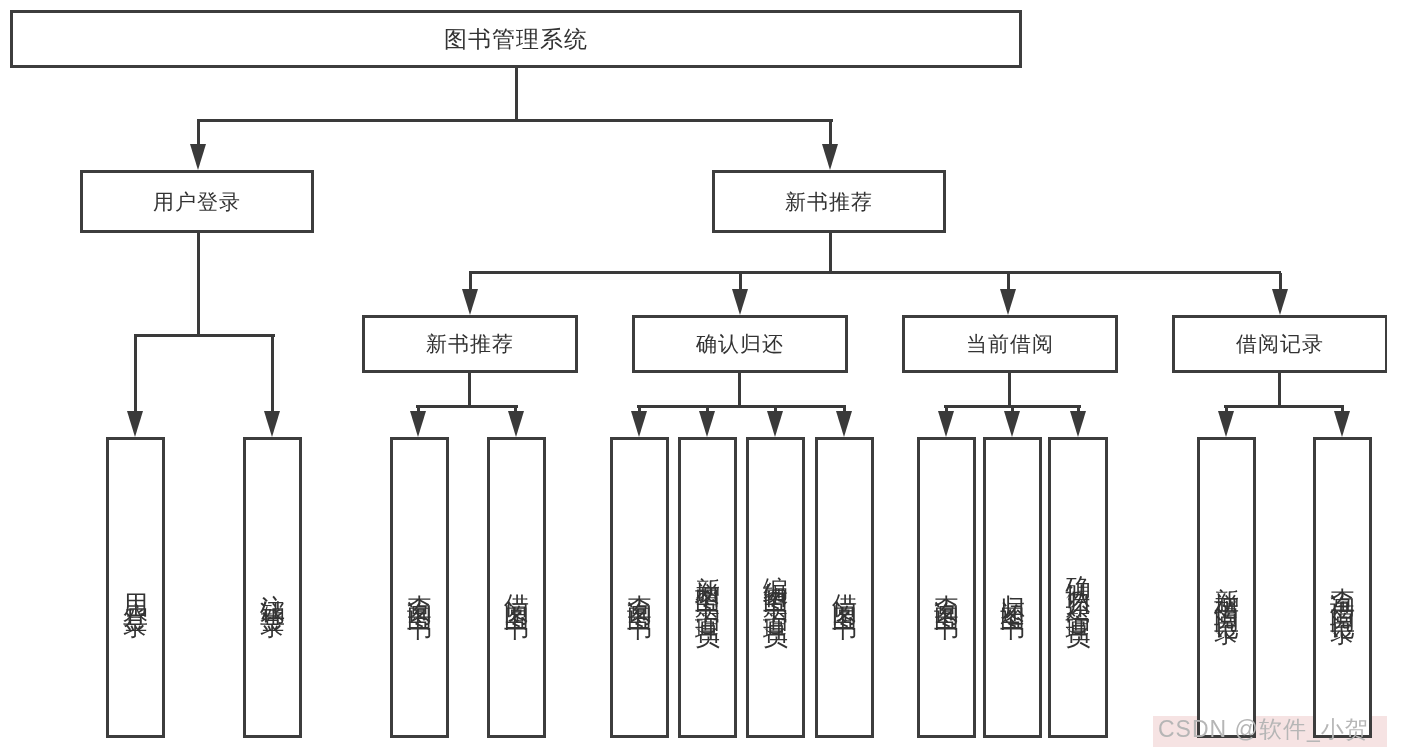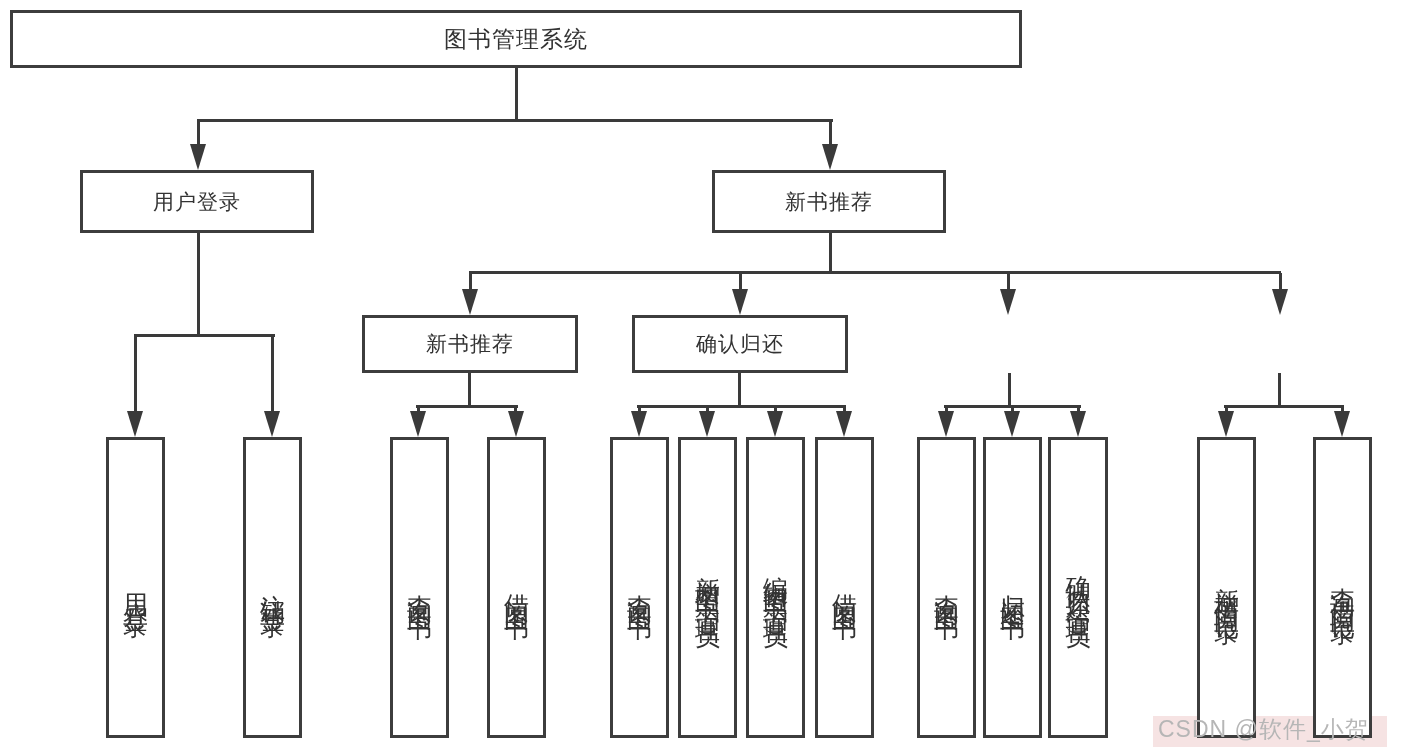--- a/index.html
+++ b/index.html
@@ -104,21 +104,23 @@
   <div class="box title" style="left: 10px; top: 10px; width: 1012px; height: 58px; border-color: rgb(61, 61, 61);">图书管理系统</div>
 
   <div class="box" style="left: 80px; top: 170px; width: 234px; height: 63px; border-color: rgb(61, 61, 61);">用户登录</div>
 
   <div class="box" style="left: 712px; top: 170px; width: 234px; height: 63px; border-color: rgb(61, 61, 61);">新书推荐</div>
 
   <div class="box" style="left: 362px; top: 315px; width: 216px; height: 58px; border-color: rgb(61, 61, 61);">新书推荐</div>
 
   <div class="box" style="left: 632px; top: 315px; width: 216px; height: 58px; border-color: rgb(61, 61, 61);">确认归还</div>
 
+  <div class="box" style="left: 902px; top: 315px; width: 216px; height: 58px; border-color: rgb(61, 61, 61);">当前借阅</div>
 
+  <div class="box" style="left: 1172px; top: 315px; width: 216px; height: 58px; border-color: rgb(61, 61, 61);">借阅记录</div>
 
   <div class="leaf" style="left: 106px; border-color: rgb(61, 61, 61);">
     <span>用户登录</span>
   </div>
   <div class="leaf" style="left: 243px; border-color: rgb(61, 61, 61);">
     <span>注销登录</span>
   </div>
 
   <div class="leaf" style="left: 390px; border-color: rgb(61, 61, 61);">
     <span>查询图书</span>

